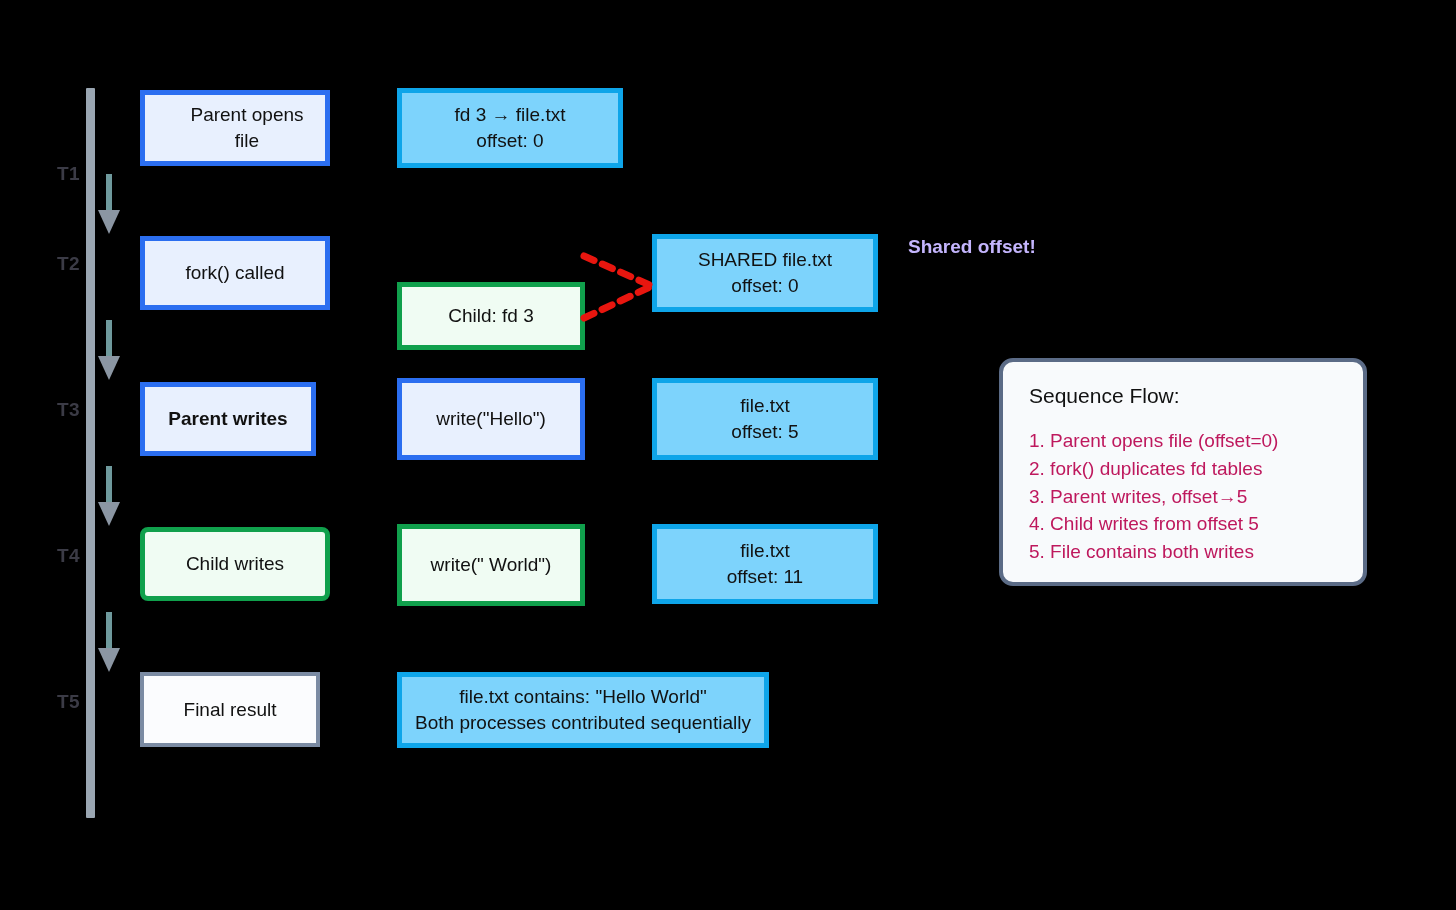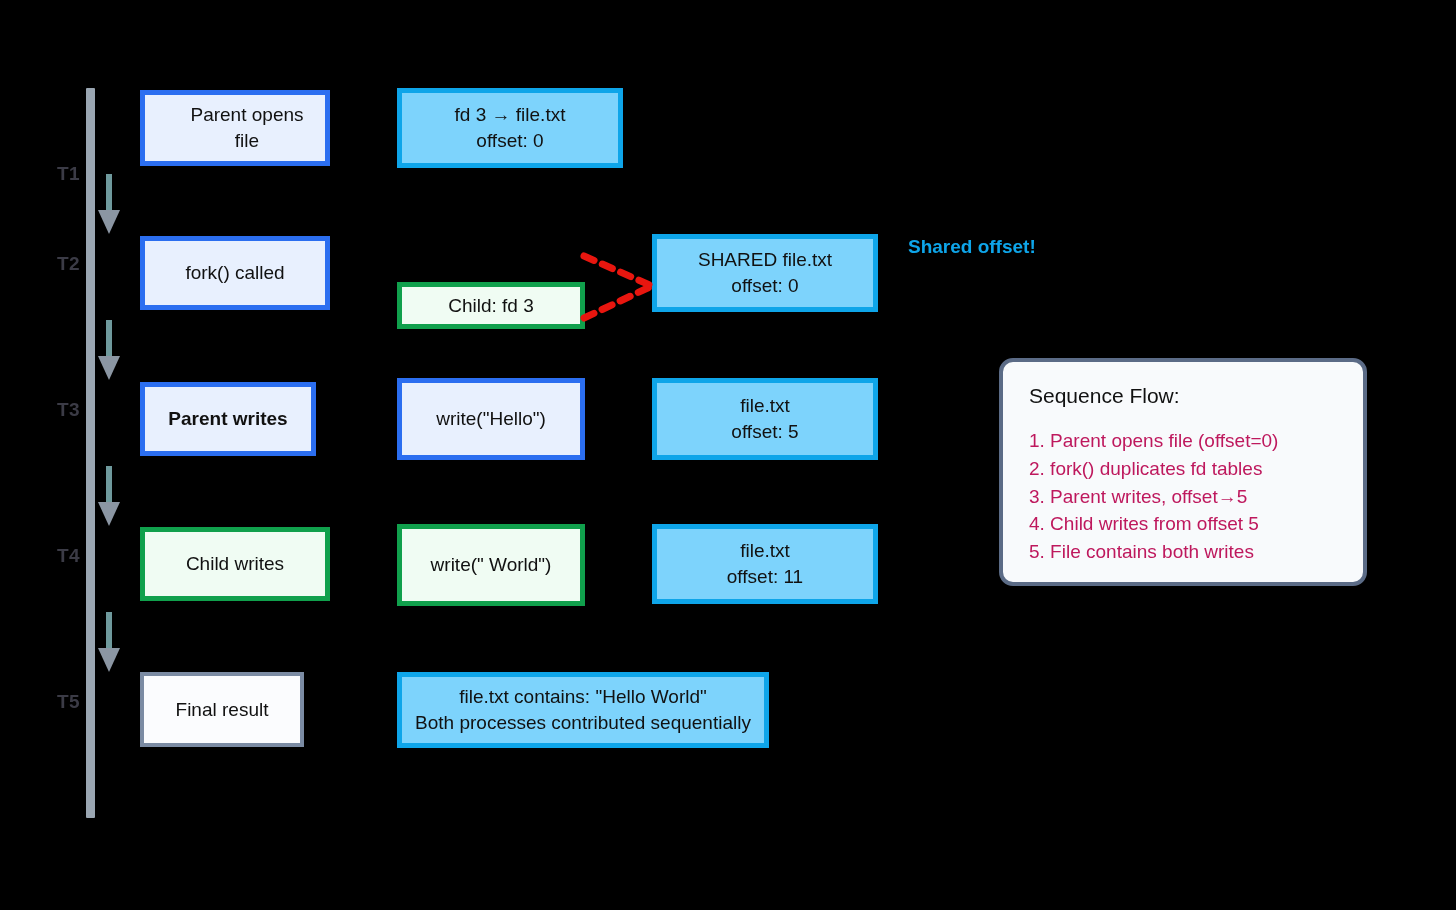--- a/index.html
+++ b/index.html
@@ -81,21 +81,21 @@
   .node.orange { border: 5px solid #0ea5e9; background: #7dd3fc; }
   .node.grey   { border: 4px solid #7b8ba3; background: #fbfcfe; }
 
   
   .redlink {
     position: absolute;
     pointer-events: none;
   }
   .redlabel {
     position: absolute;
-    color: #0ea5e9;
+    color: #c4b5fd;
     font-size: 19px;
     font-weight: 700;
     white-space: nowrap;
   }
 
   
   .panel {
     position: absolute;
     box-sizing: border-box;
     border: 4px solid #5b6b86;
@@ -147,47 +147,47 @@
   </div>
 
   <div class="node blue" style="left:140px; top:90px; width:190px; height:76px;padding-left:32px;">Parent opens file</div>
 
   <div class="node orange" style="left:397px; top:88px; width:226px; height:80px;">fd 3 → file.txt
 offset: 0</div>
 
   <div class="node blue" style="left:140px; top:236px; width:190px; height:74px;">fork() called</div>
 
 
-  <div class="node green" style="left:397px; top:282px; width:188px; height:47px;">Child: fd 3</div>
+  <div class="node green" style="left:397px; top:282px; width:188px; height:68px;">Child: fd 3</div>
 
   <div class="node orange" style="left:652px; top:234px; width:226px; height:78px;">SHARED file.txt
 offset: 0</div>
 
   <svg class="redlink" style="left:580px; top:230px;" width="85" height="100">
     <line x1="4" y1="26" x2="72" y2="56" stroke="#e8160f" stroke-width="7" stroke-dasharray="11 9" stroke-linecap="round"></line>
     <line x1="4" y1="88" x2="72" y2="56" stroke="#e8160f" stroke-width="7" stroke-dasharray="11 9" stroke-linecap="round"></line>
   </svg>
 
   <div class="redlabel" style="left:908px; top:236px;">Shared offset!</div>
 
   <div class="node blue" style="left:140px; top:382px; width:176px; height:74px;font-weight:bold;">Parent writes</div>
 
   <div class="node blue" style="left:397px; top:378px; width:188px; height:82px;">write("Hello")</div>
 
   <div class="node orange" style="left:652px; top:378px; width:226px; height:82px;">file.txt
 offset: 5</div>
 
-  <div class="node green" style="left:140px; top:527px; width:190px; height:74px;">Child writes</div>
+  <div class="node green" style="left:140px; top:527px; width:190px; height:74px;border-radius:8px;">Child writes</div>
 
   <div class="node green" style="left:397px; top:524px; width:188px; height:82px;">write(" World")</div>
 
   <div class="node orange" style="left:652px; top:524px; width:226px; height:80px;">file.txt
 offset: 11</div>
 
-  <div class="node grey" style="left:140px; top:672px; width:164px; height:75px;">Final result</div>
+  <div class="node grey" style="left:140px; top:672px; width:180px; height:75px;">Final result</div>
 
   <div class="node orange" style="left:397px; top:672px; width:372px; height:76px;">file.txt contains: "Hello World"
 Both processes contributed sequentially</div>
 
   <div class="panel" style="left:999px; top:358px; width:368px; height:228px;">
     <div class="panel-title">Sequence Flow:</div>
     <div class="panel-step">1. Parent opens file (offset=0)</div>
     <div class="panel-step">2. fork() duplicates fd tables</div>
     <div class="panel-step">3. Parent writes, offset→5</div>
     <div class="panel-step">4. Child writes from offset 5</div>

